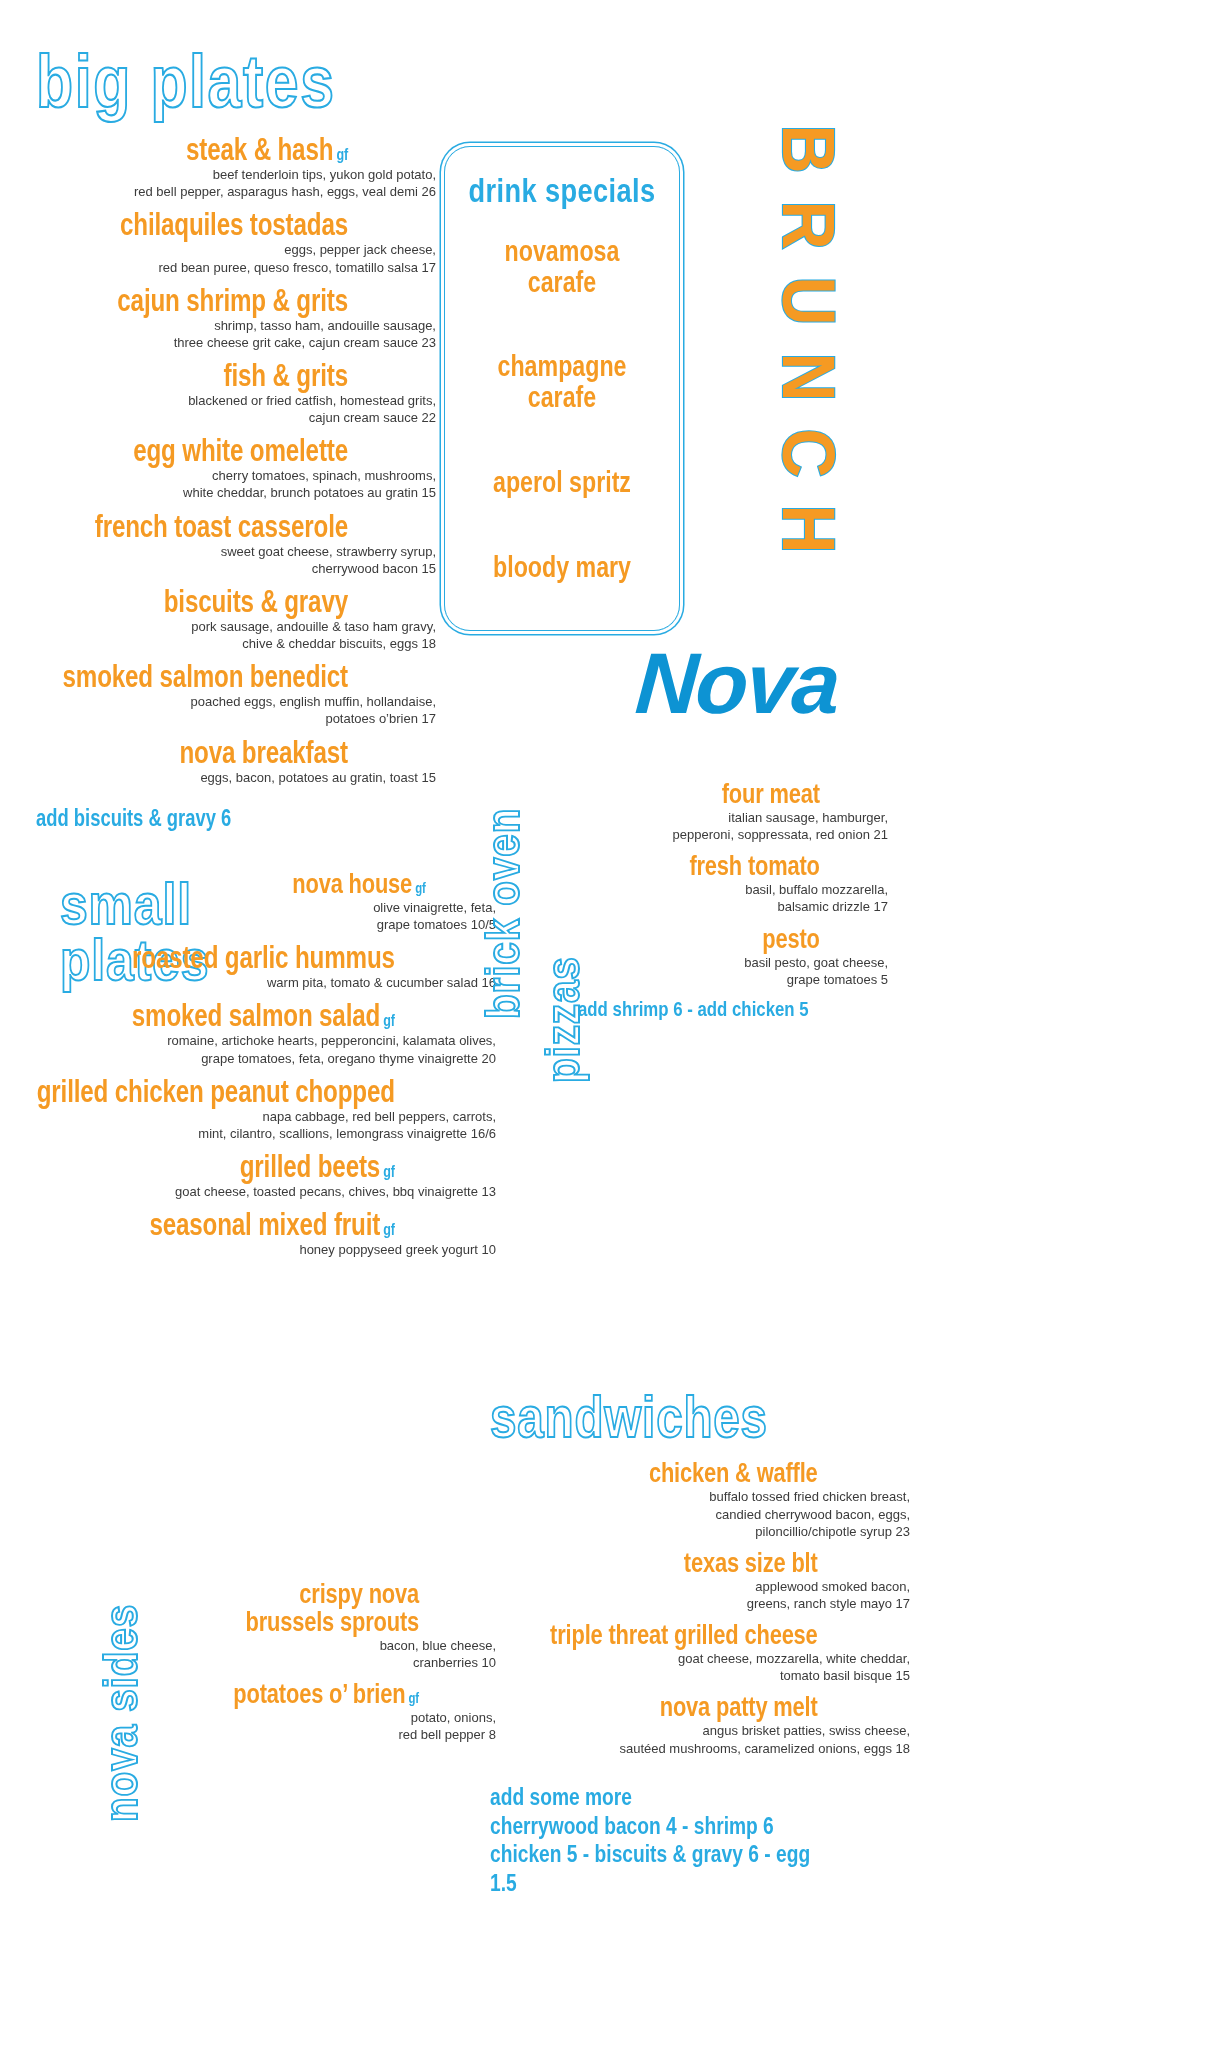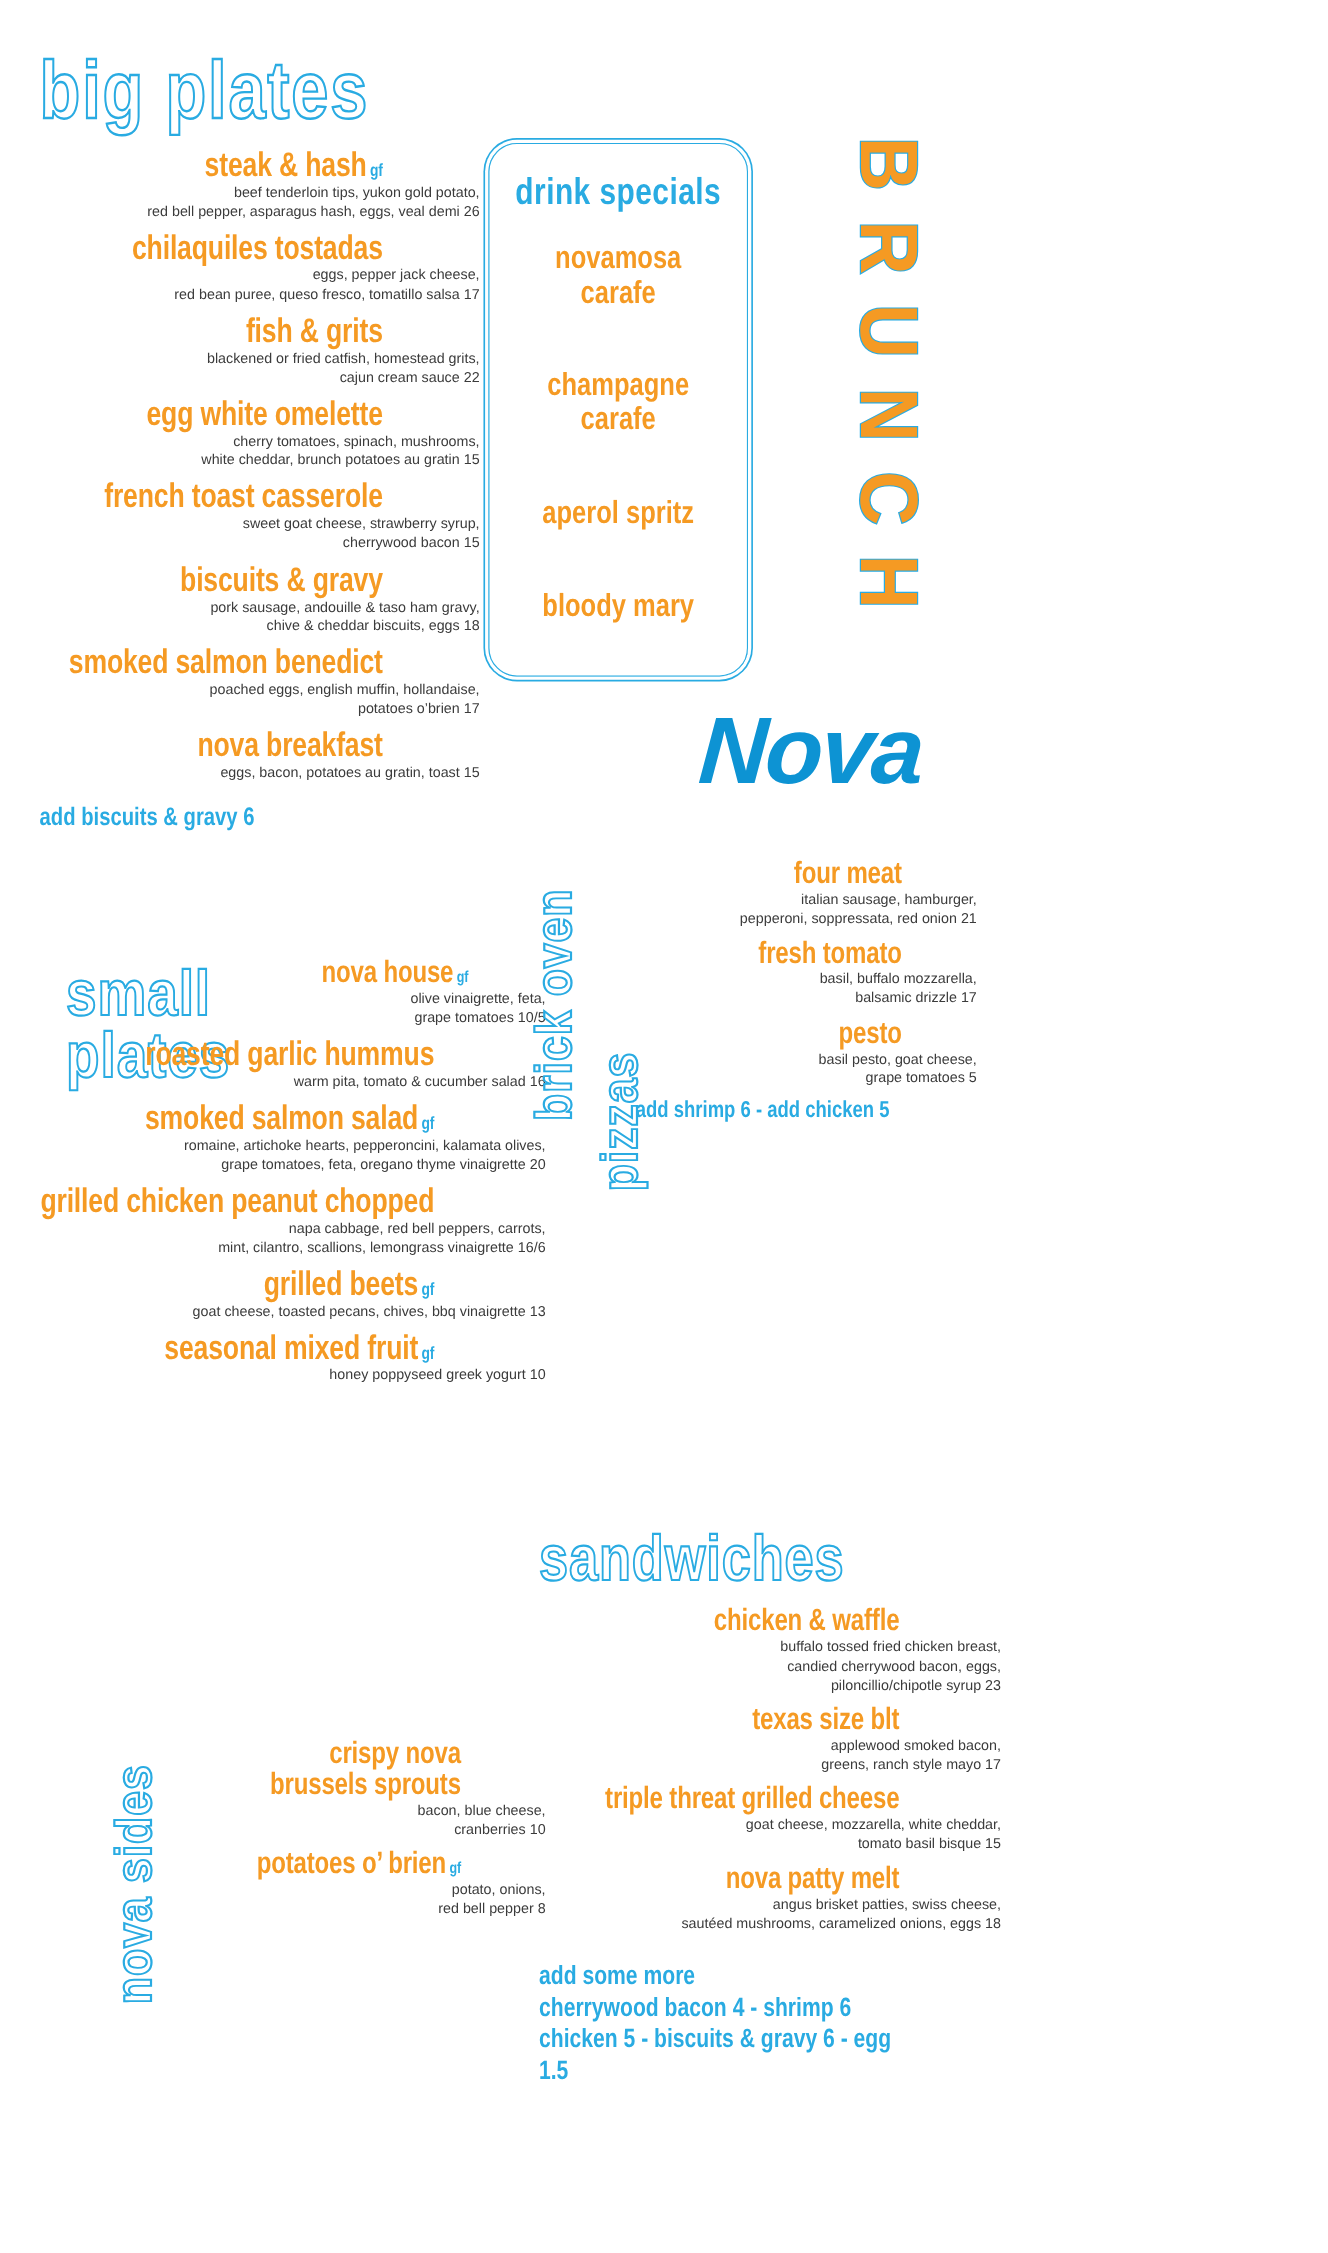--- a/index.html
+++ b/index.html
@@ -89,21 +89,21 @@
     -webkit-text-stroke: 2.2px #29abe2;
     margin-bottom: 18px;
   }
   #big-plates-list { margin-top: 6px; }
   #add-biscuits-note { margin-top: 20px; font-size: 23px; }
 
   
   #drink-specials-box {
     position: absolute;
     left: 444px;
-    top: 130px;
+    top: 146px;
     width: 236px;
     height: 485px;
     border: 1.5px solid #29abe2;
     border-radius: 26px;
     box-shadow: 0 0 0 3px #ffffff, 0 0 0 4.5px #29abe2;
     box-sizing: border-box;
     text-align: center;
     padding-top: 24px;
   }
   #drink-specials-title {
@@ -280,20 +280,25 @@
   <div id="big-plates-list">
       <div class="menu-item">
         <div class="menu-item-name">steak &amp; hash<span class="gf">gf</span></div>
         <div class="menu-item-desc">beef tenderloin tips, yukon gold potato,
 red bell pepper, asparagus hash, eggs, veal demi 26</div>
       </div>
       <div class="menu-item">
         <div class="menu-item-name">chilaquiles tostadas</div>
         <div class="menu-item-desc">eggs, pepper jack cheese,
 red bean puree, queso fresco, tomatillo salsa 17</div>
+      </div>
+      <div class="menu-item">
+        <div class="menu-item-name">cajun shrimp &amp; grits</div>
+        <div class="menu-item-desc">shrimp, tasso ham, andouille sausage,
+three cheese grit cake, cajun cream sauce 23</div>
       </div>
       <div class="menu-item">
         <div class="menu-item-name">fish &amp; grits</div>
         <div class="menu-item-desc">blackened or fried catfish, homestead grits,
 cajun cream sauce 22</div>
       </div>
       <div class="menu-item">
         <div class="menu-item-name">egg white omelette</div>
         <div class="menu-item-desc">cherry tomatoes, spinach, mushrooms,
 white cheddar, brunch potatoes au gratin 15</div>

